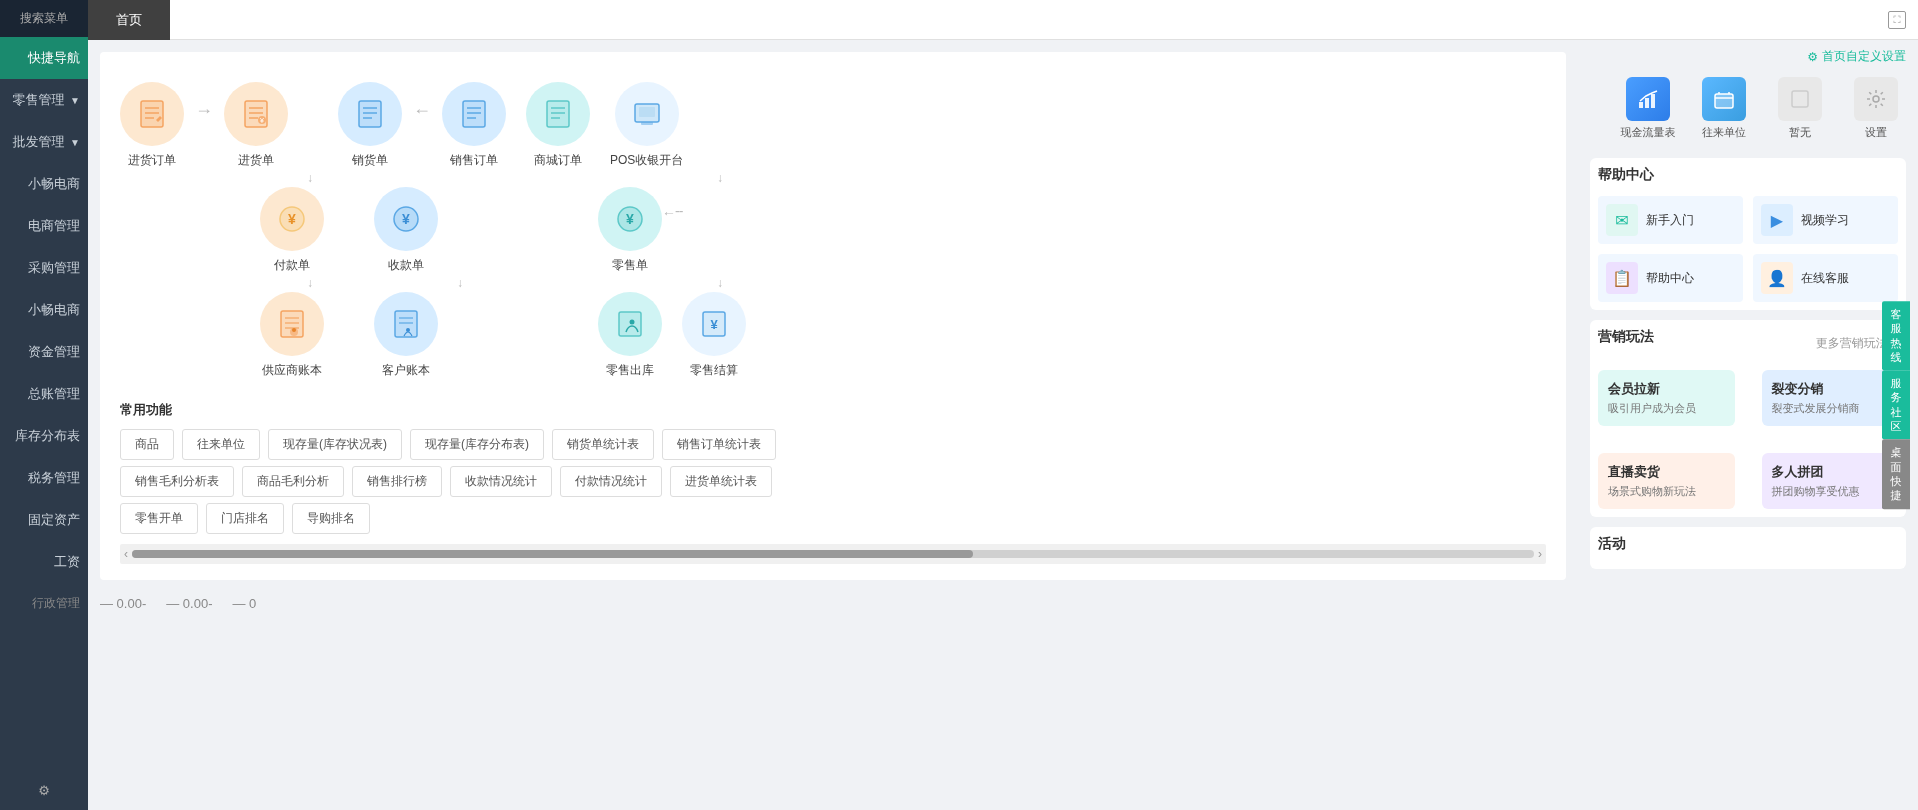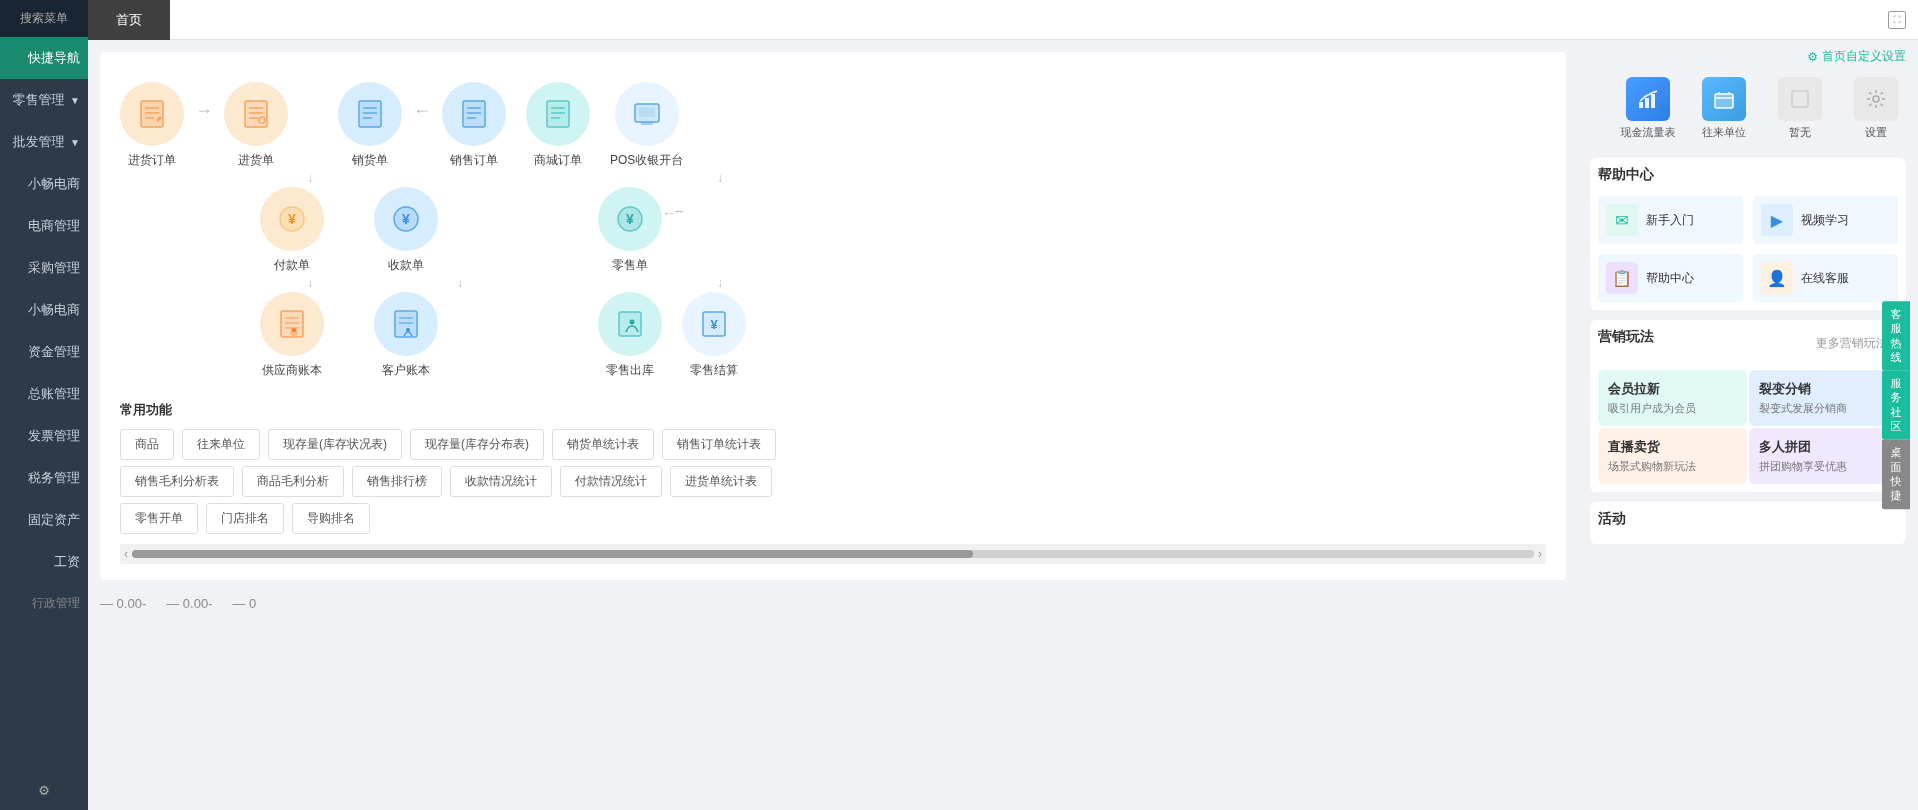--- a/index.html
+++ b/index.html
@@ -298,21 +298,21 @@
       margin-bottom: 12px;
     }
     .more-link {
       font-size: 12px;
       color: #999;
       cursor: pointer;
     }
     .marketing-grid {
       display: grid;
       grid-template-columns: 1fr 1fr;
-      gap: 2px;
+      gap: 27px;
     }
     .mkt-item {
       padding: 10px;
       border-radius: 6px;
       cursor: pointer;
     }
     .mkt-item.teal-bg { background: #e0f9f5; }
     .mkt-item.blue-bg { background: #e0eeff; }
     .mkt-item.red-bg { background: #fff0e8; }
     .mkt-item.purple-bg { background: #f0e8ff; }
@@ -380,21 +380,21 @@
   <div class="sidebar-search">搜索菜单</div>
   <div class="sidebar-nav-item active">快捷导航</div>
   <div class="sidebar-nav-item">零售管理 <span class="arrow">▼</span></div>
   <div class="sidebar-nav-item">批发管理 <span class="arrow">▼</span></div>
   <div class="sidebar-nav-item">小畅电商</div>
   <div class="sidebar-nav-item">电商管理</div>
   <div class="sidebar-nav-item">采购管理</div>
   <div class="sidebar-nav-item">小畅电商</div>
   <div class="sidebar-nav-item">资金管理</div>
   <div class="sidebar-nav-item">总账管理</div>
-  <div class="sidebar-nav-item">发票管理</div>
+  <div class="sidebar-nav-item">库存分布表</div>
   <div class="sidebar-nav-item">税务管理</div>
   <div class="sidebar-nav-item">固定资产</div>
   <div class="sidebar-nav-item">工资</div>
   <div class="sidebar-nav-item" style="font-size:12px;color:#888;">行政管理</div>
   <div class="sidebar-bottom">⚙</div>
 </div>
 
 <div class="main-area">
 
   <div class="top-bar">

